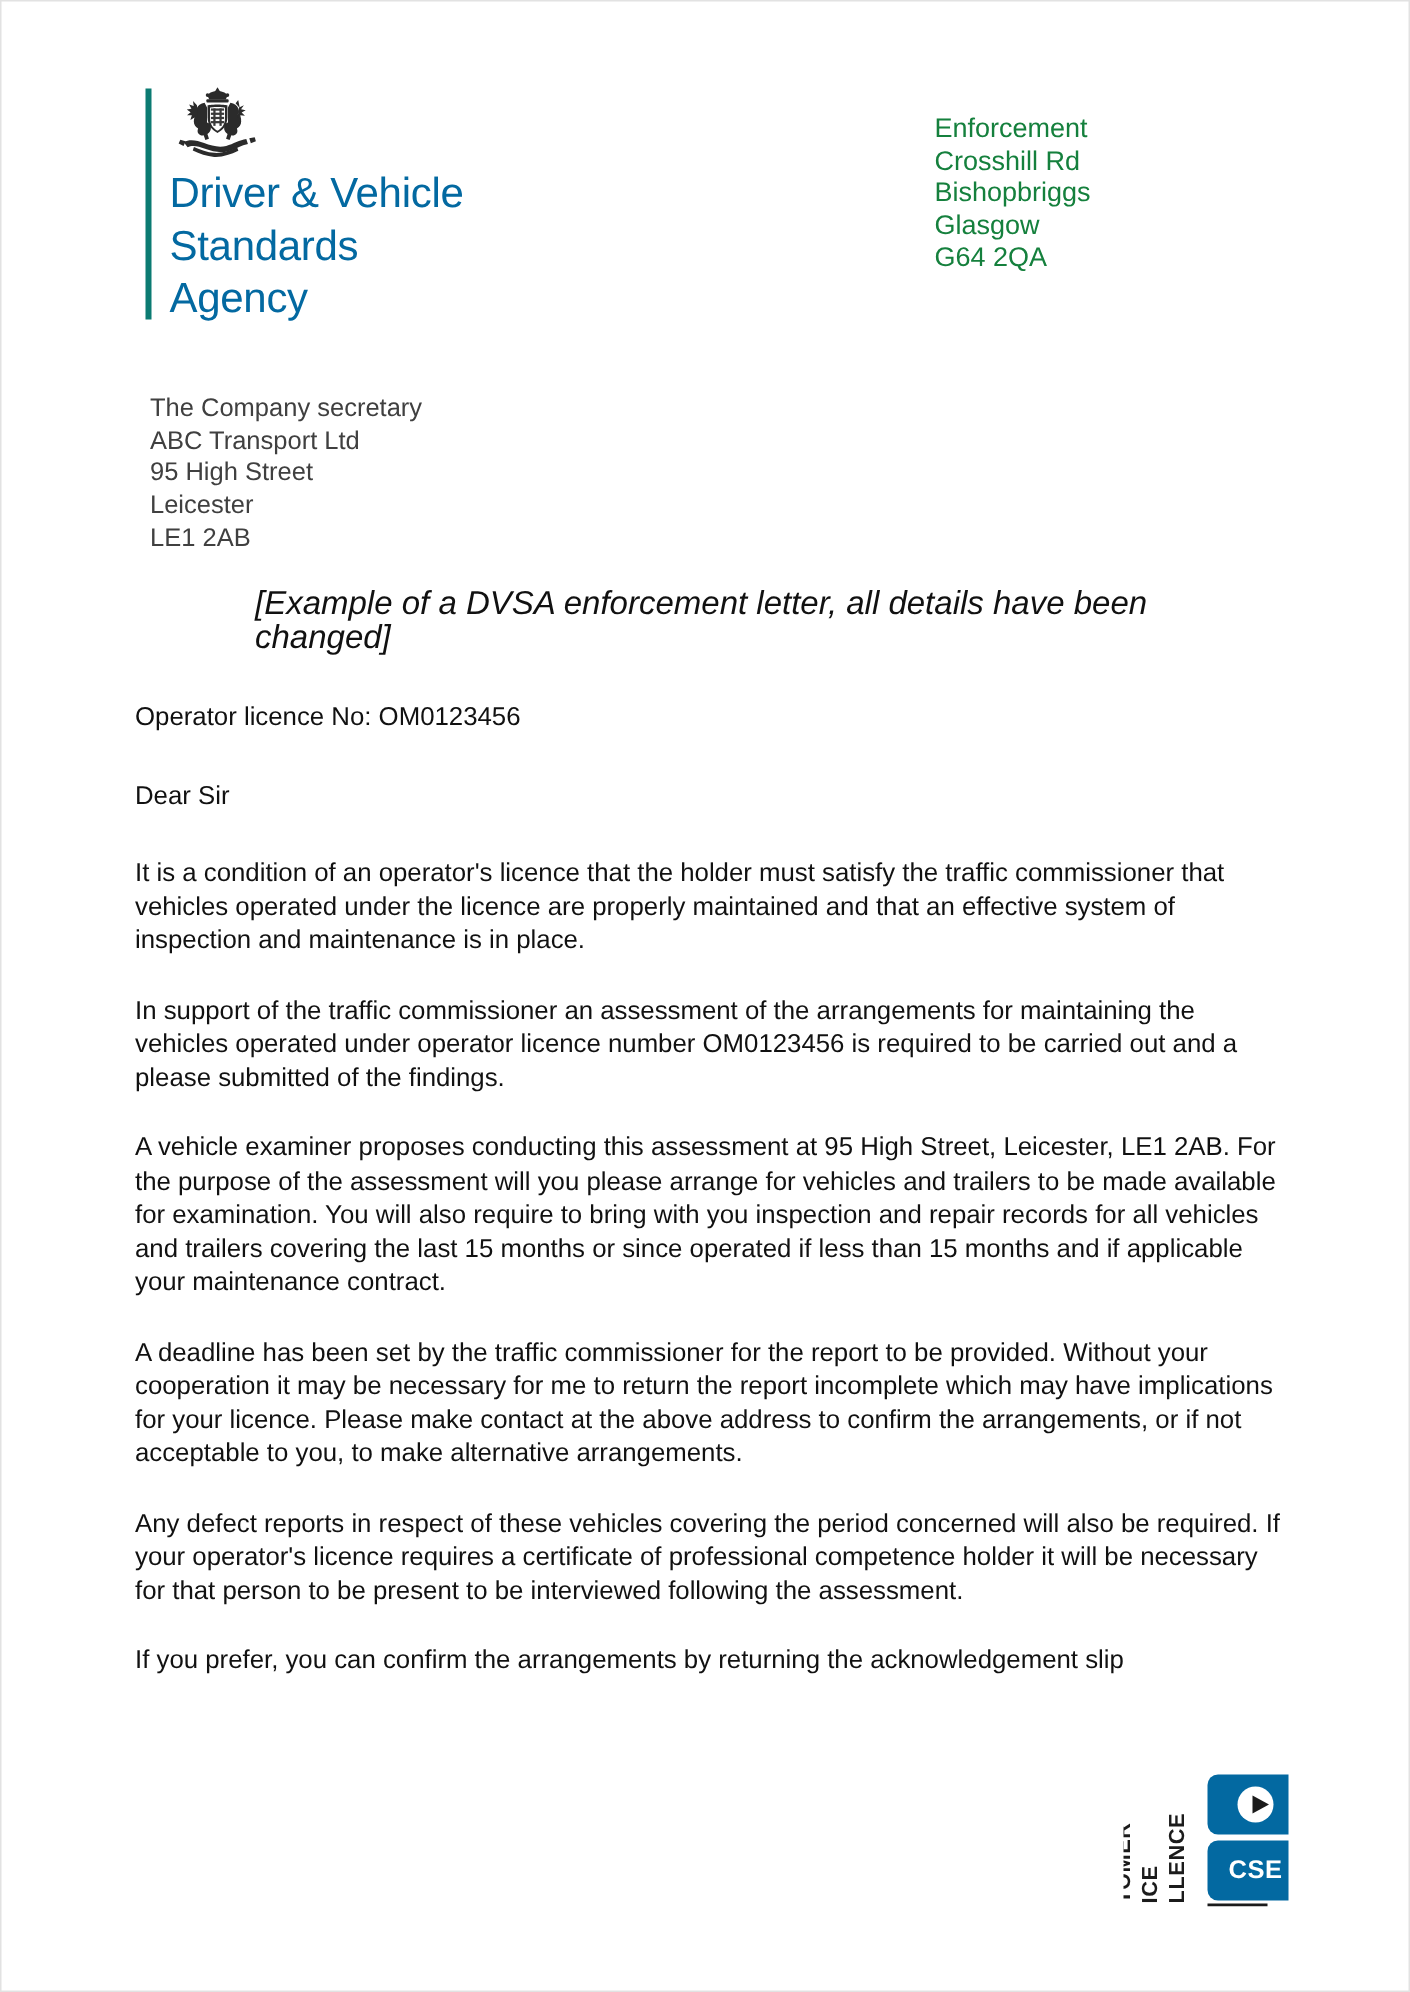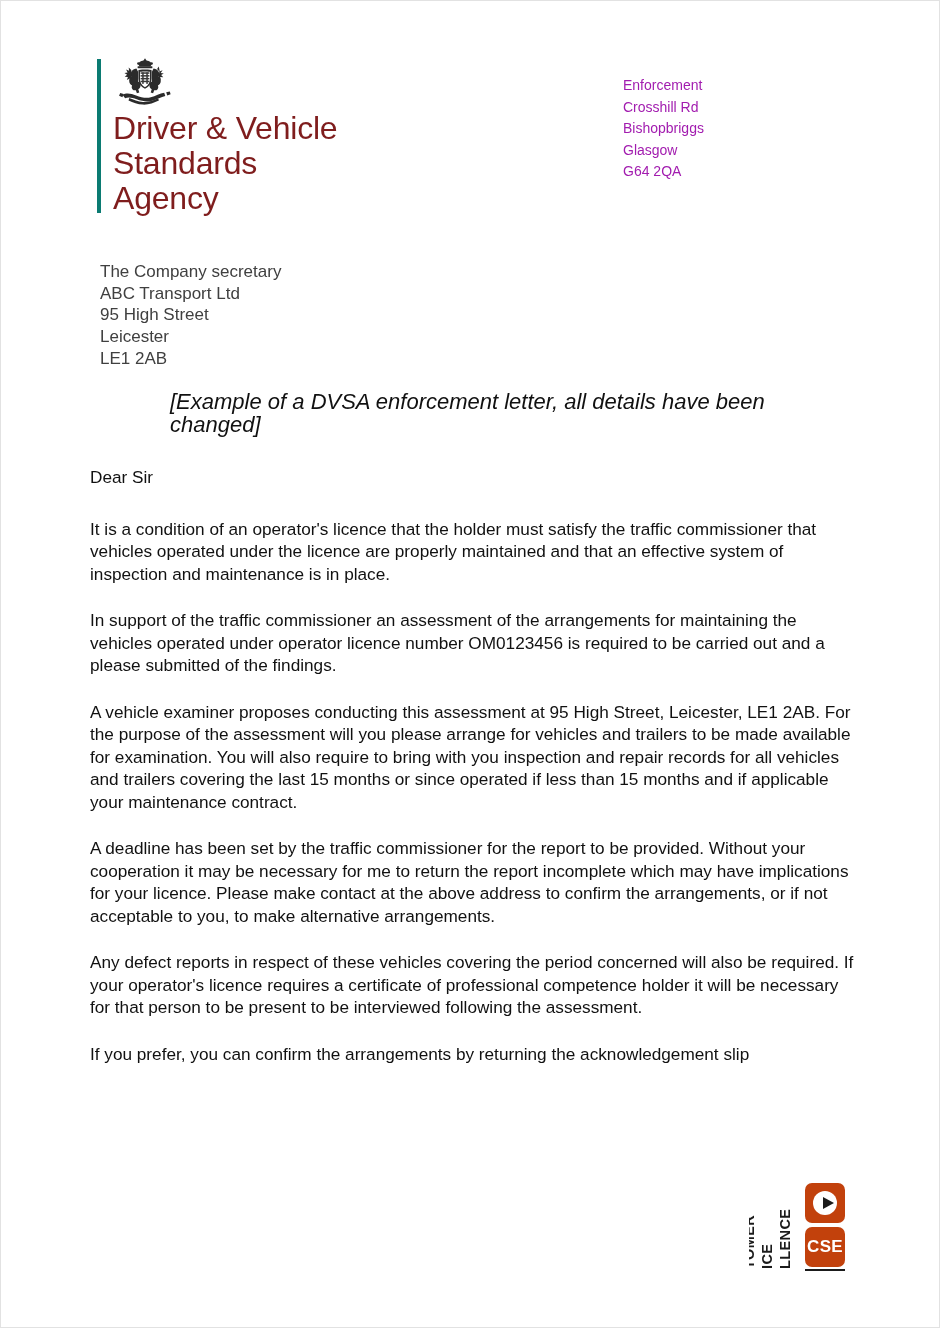--- a/index.html
+++ b/index.html
@@ -43,36 +43,36 @@
     position: absolute;
     left: 17px;
     top: 0px;
     width: 62px;
     height: 50px;
   }
   .brand-name {
     position: absolute;
     left: 16px;
     top: 54px;
-    font-size: 32px;
+    font-size: 28px;
     line-height: 35px;
     letter-spacing: -0.2px;
-    color: #7f1d1d;
+    color: #0369a1;
     font-weight: 400;
     white-space: pre-line;
   }
 
   
   .sender-address {
     position: absolute;
     left: 622px;
     top: 74px;
-    font-size: 14px;
+    font-size: 18px;
     line-height: 21.5px;
-    color: #a21caf;
+    color: #15803d;
   }
   .sender-address div { white-space: nowrap; }
 
   
   .recipient-address {
     position: absolute;
     left: 99px;
     top: 260px;
     font-size: 17px;
     line-height: 21.7px;
@@ -145,23 +145,24 @@
   }
   .cse-word.w1 { left: 18px; bottom: 2px; }
   .cse-word.w2 { left: 36px; bottom: 2px; }
   .cse-word.w3 { left: 54px; bottom: 2px; }
 
   .badge {
     position: absolute;
     left: 56px;
     width: 40px;
     height: 40px;
-    background: #c2410c;
+    background: #0369a1;
     border-radius: 7px;
     color: #ffffff;
+    padding-left: 24px;
   }
   .badge-play { top: 4px; }
   .badge-cse  { top: 48px; }
 
   .play-circle {
     position: absolute;
     left: 50%;
     top: 50%;
     width: 24px;
     height: 24px;
@@ -264,20 +265,21 @@
     <div>95 High Street</div>
     <div>Leicester</div>
     <div>LE1 2AB</div>
   </div>
 
   <div class="letter-body">
 
     <p class="example-note">[Example of a DVSA enforcement letter, all details have been changed]</p>
 
 
+    <p class="licence-line">Operator licence No: OM0123456</p>
 
 
     <p class="salutation">Dear Sir</p>
 
     <p class="body-para">It is a condition of an operator's licence that the holder must satisfy the traffic commissioner that vehicles operated under the licence are properly maintained and that an effective system of inspection and maintenance is in place.</p>
     <p class="body-para">In support of the traffic commissioner an assessment of the arrangements for maintaining the vehicles operated under operator licence number OM0123456 is required to be carried out and a please submitted of the findings.</p>
     <p class="body-para">A vehicle examiner proposes conducting this assessment at 95 High Street, Leicester, LE1 2AB. For the purpose of the assessment will you please arrange for vehicles and trailers to be made available for examination. You will also require to bring with you inspection and repair records for all vehicles and trailers covering the last 15 months or since operated if less than 15 months and if applicable your maintenance contract.</p>
     <p class="body-para">A deadline has been set by the traffic commissioner for the report to be provided. Without your cooperation it may be necessary for me to return the report incomplete which may have implications for your licence. Please make contact at the above address to confirm the arrangements, or if not acceptable to you, to make alternative arrangements.</p>
     <p class="body-para">Any defect reports in respect of these vehicles covering the period concerned will also be required. If your operator's licence requires a certificate of professional competence holder it will be necessary for that person to be present to be interviewed following the assessment.</p>
     <p class="body-para">If you prefer, you can confirm the arrangements by returning the acknowledgement slip</p>

